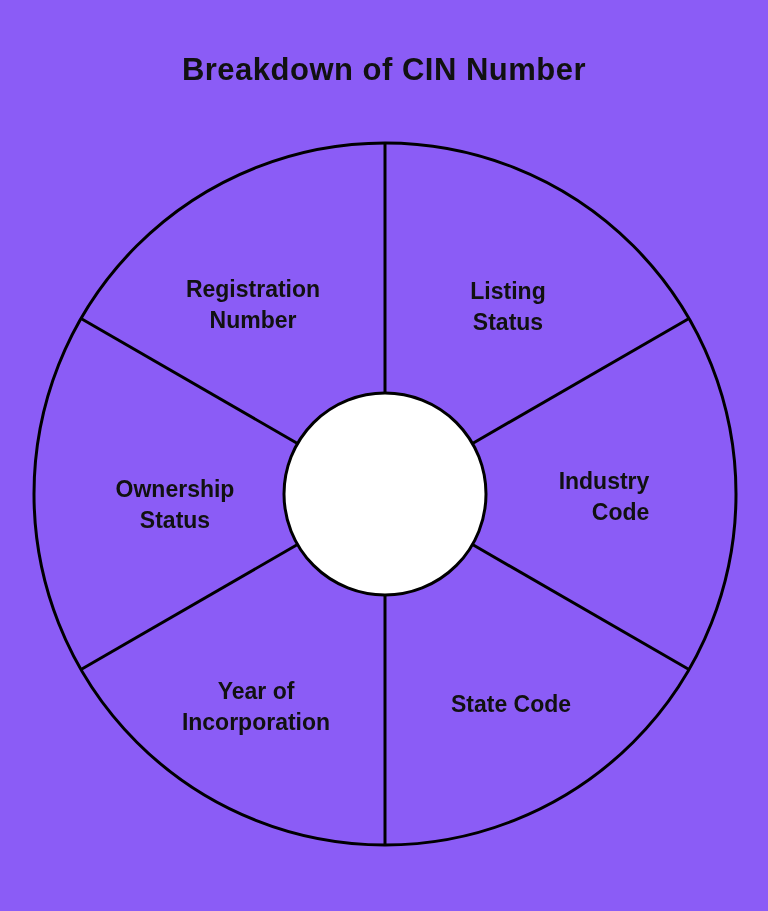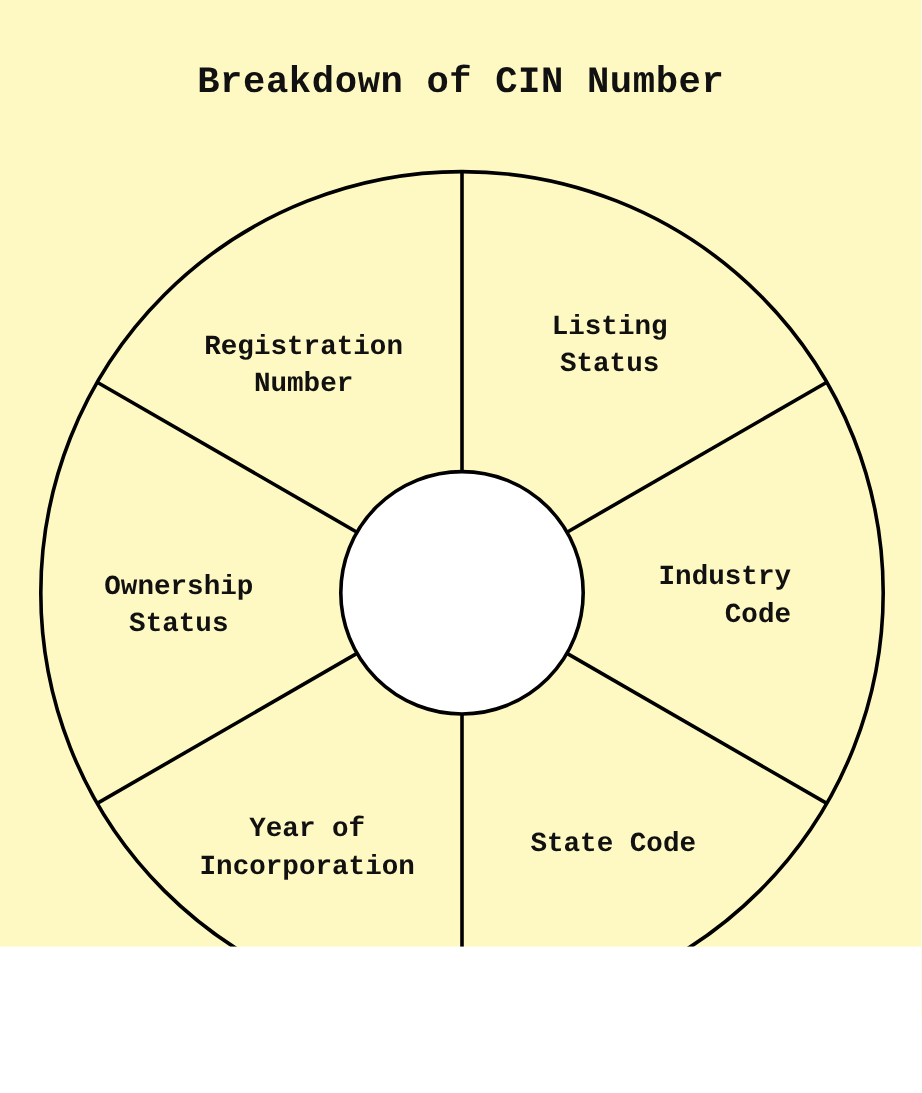--- a/index.html
+++ b/index.html
@@ -3,24 +3,24 @@
 <meta charset="utf-8">
 <style>
   html, body {
     margin: 0;
     padding: 0;
     background: #ffffff;
   }
   .page {
     position: relative;
     width: 768px;
-    height: 789px;
-    background: #fef9c3;
+    height: 911px;
+    background: #8b5cf6;
     overflow: hidden;
-    font-family: Liberation Mono, monospace;
+    font-family: Liberation Sans, sans-serif;
     color: #111111;
   }
   .title {
     position: absolute;
     left: 0;
     top: 52px;
     width: 768px;
     text-align: center;
     font-size: 31px;
     font-weight: bold;
@@ -36,25 +36,25 @@
     position: absolute;
     transform: translate(-50%, -50%);
     text-align: center;
     font-size: 23px;
     font-weight: bold;
     line-height: 31px;
     white-space: pre-line;
     color: #111111;
   }
   .lbl-registration   { left: 253px; top: 305px; }
-  .lbl-listing        { left: 508px; top: 288px; }
+  .lbl-listing        { left: 508px; top: 307px; }
   .lbl-industry       { left: 604px; top: 497px; text-align: right; }
   .lbl-state          { left: 511px; top: 704px; }
   .lbl-year           { left: 256px; top: 707px; }
-  .lbl-ownership      { left: 149px; top: 505px; }
+  .lbl-ownership      { left: 175px; top: 505px; }
 </style>
 </head>
 <body>
 
 <div class="page">
 
   <div class="title">Breakdown of CIN Number</div>
 
   <svg class="diagram-svg" width="768" height="911" viewBox="0 0 768 911">
 

